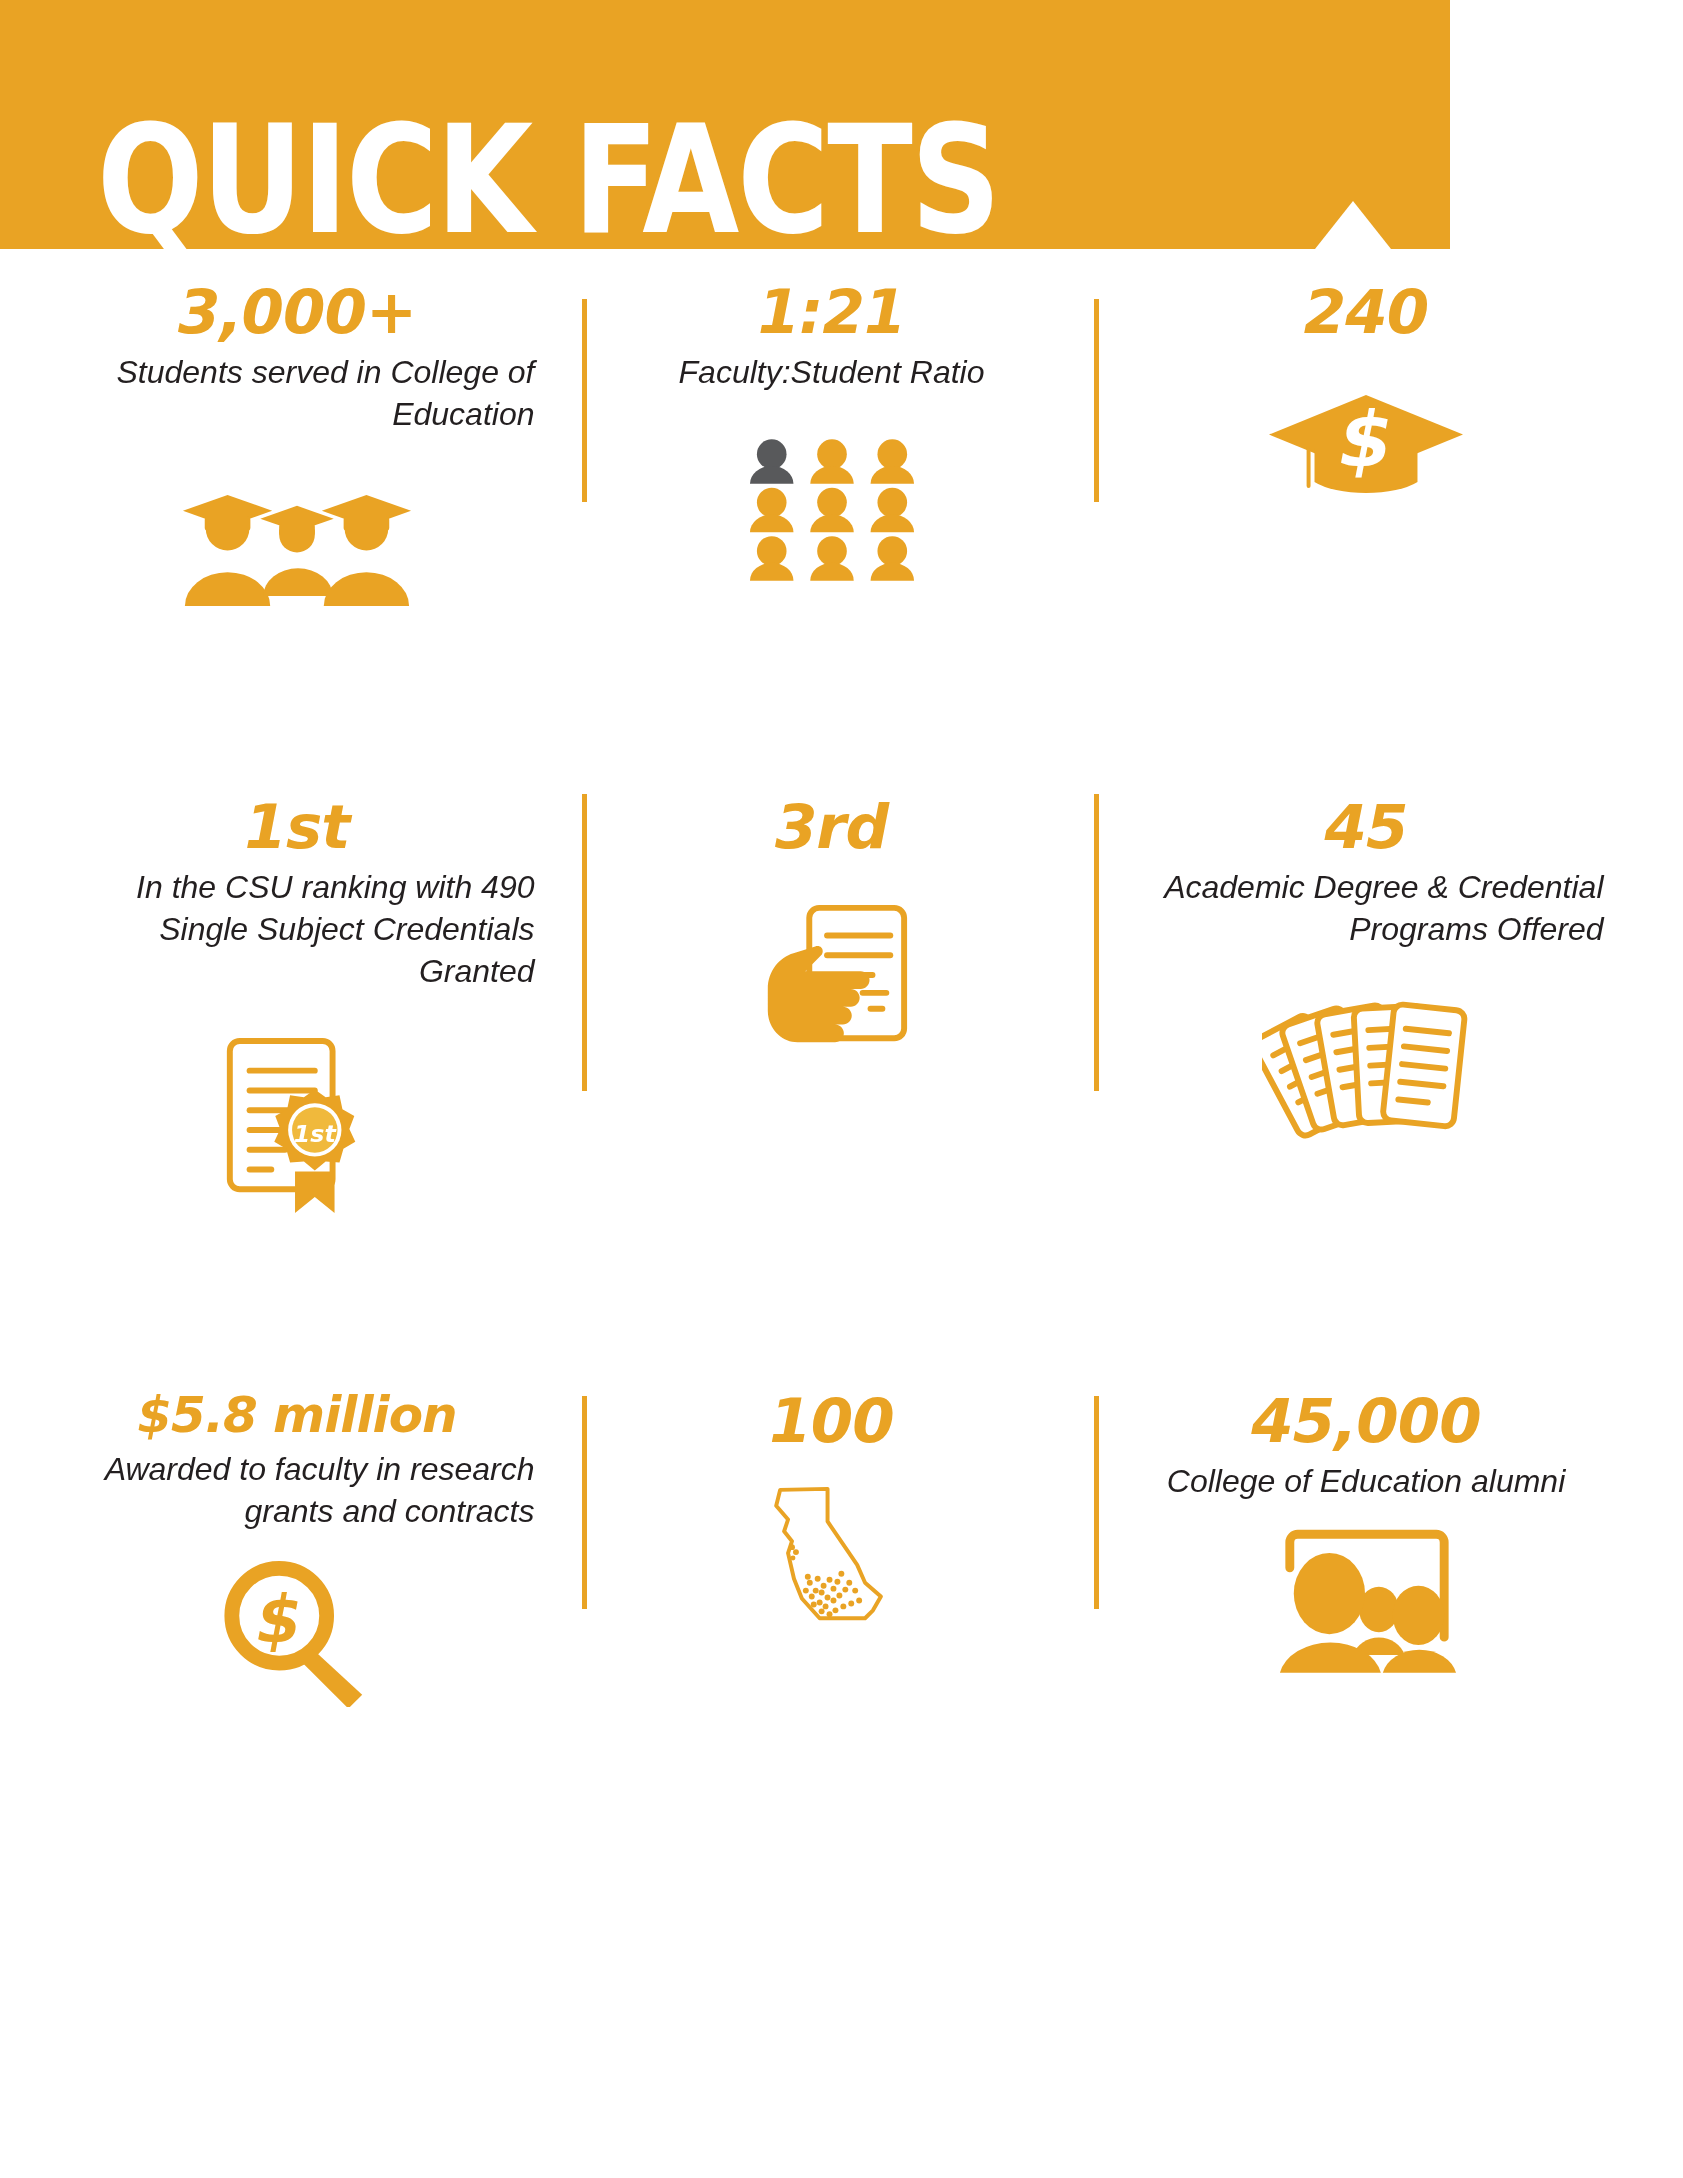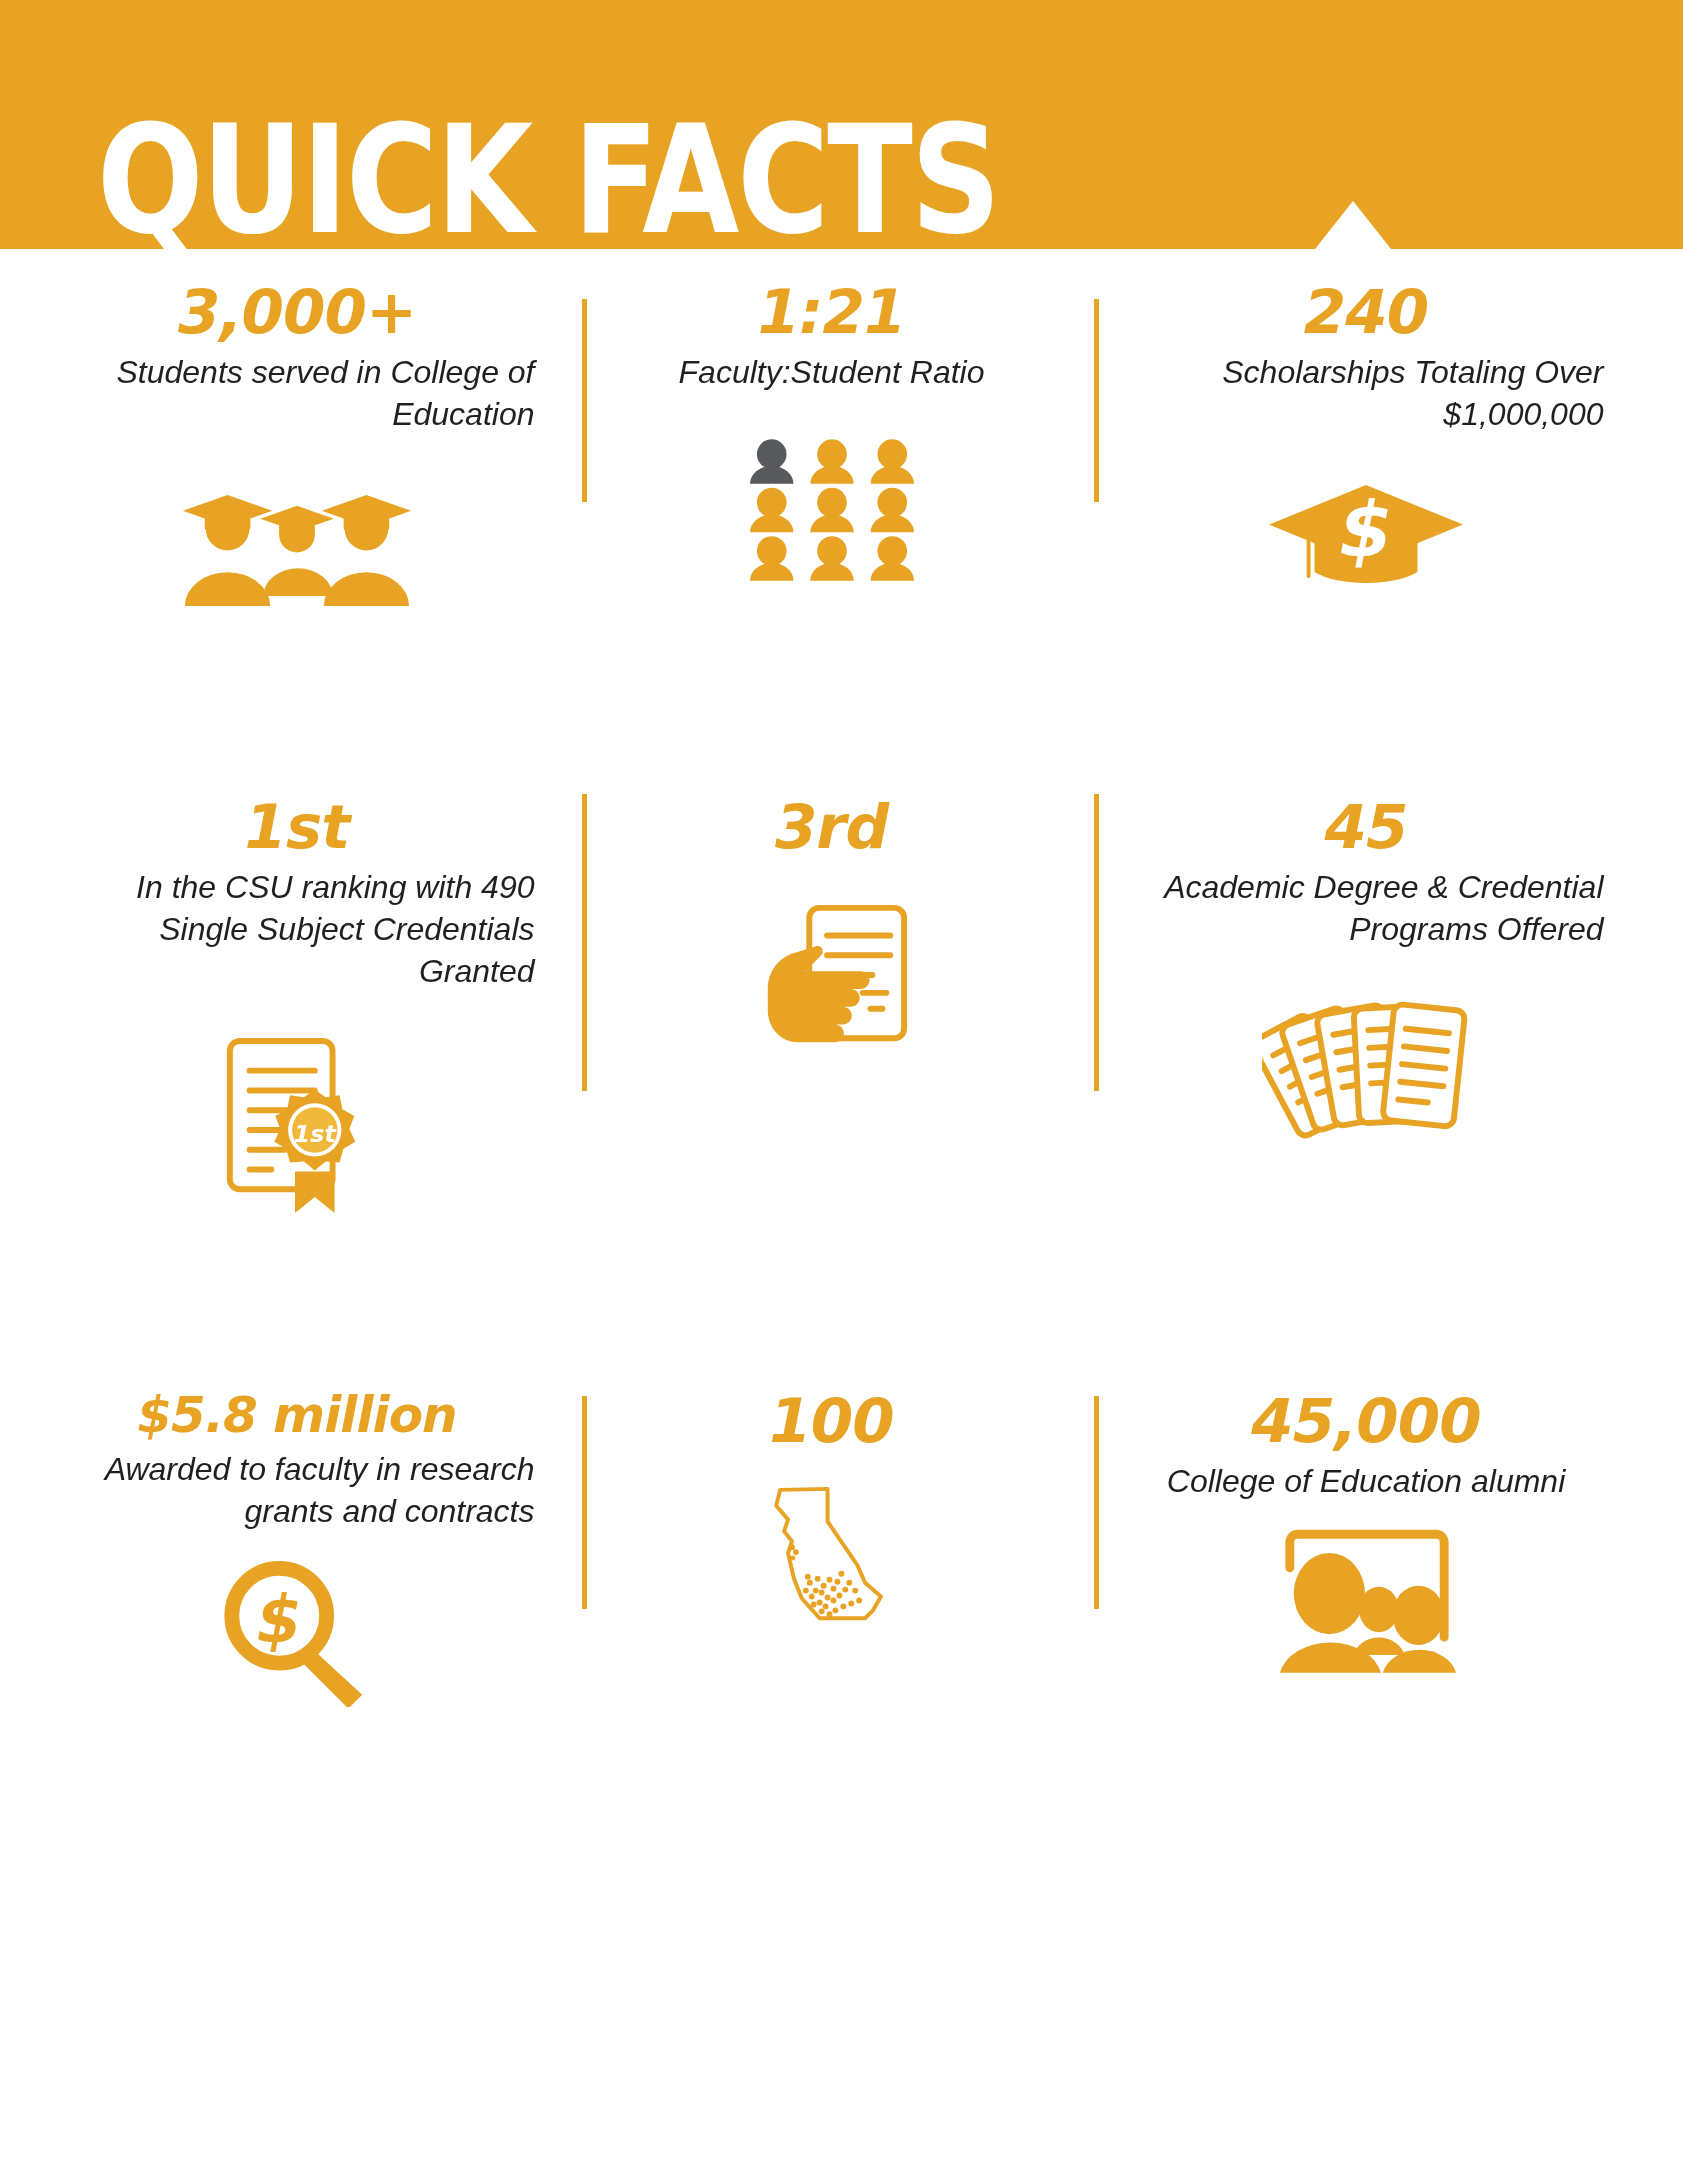--- a/index.html
+++ b/index.html
@@ -11,21 +11,21 @@
     height: 2178px;
     background: #ffffff;
     font-family: "Liberation Sans", sans-serif;
     overflow: hidden;
     position: relative;
   }
 
   
   .header {
     position: relative;
-    width: 1683px;
+    width: 1450px;
     height: 249px;
     background: #e9a324;
     overflow: hidden;
   }
   .header-title {
     position: absolute;
     left: 97px;
     bottom: -6px;
     font-size: 123px;
     line-height: 1;
@@ -194,21 +194,20 @@
               <circle cx="146" cy="115" r="15"></circle>
               <path d="M124 145 a22 18 0 0 1 44 0 Z"></path>
             </g>
           </g>
         </svg>
       </div>
     </div>
 
     <div class="fact-col col-c">
       <div class="stat-number">240</div>
-      <div class="stat-caption">Scholarships Totaling Over $1,000,000</div>
       <div class="icon-wrap">
         <svg width="198" height="111" viewBox="0 0 200 112" aria-hidden="true">
           <g fill="#e9a324">
             <path d="M100 6 L198 46 L100 86 L2 46 Z"></path>
             <path d="M40 58 v40 a2 2 0 0 0 4 0 V60 Z"></path>
             <path d="M48 60 h104 v34 a60 22 0 0 1 -104 0 Z"></path>
           </g>
           <g fill="#ffffff">
             <text x="100" y="78" font-family="DejaVu Sans, sans-serif" font-size="78" font-weight="700" text-anchor="middle">$</text>
           </g>

